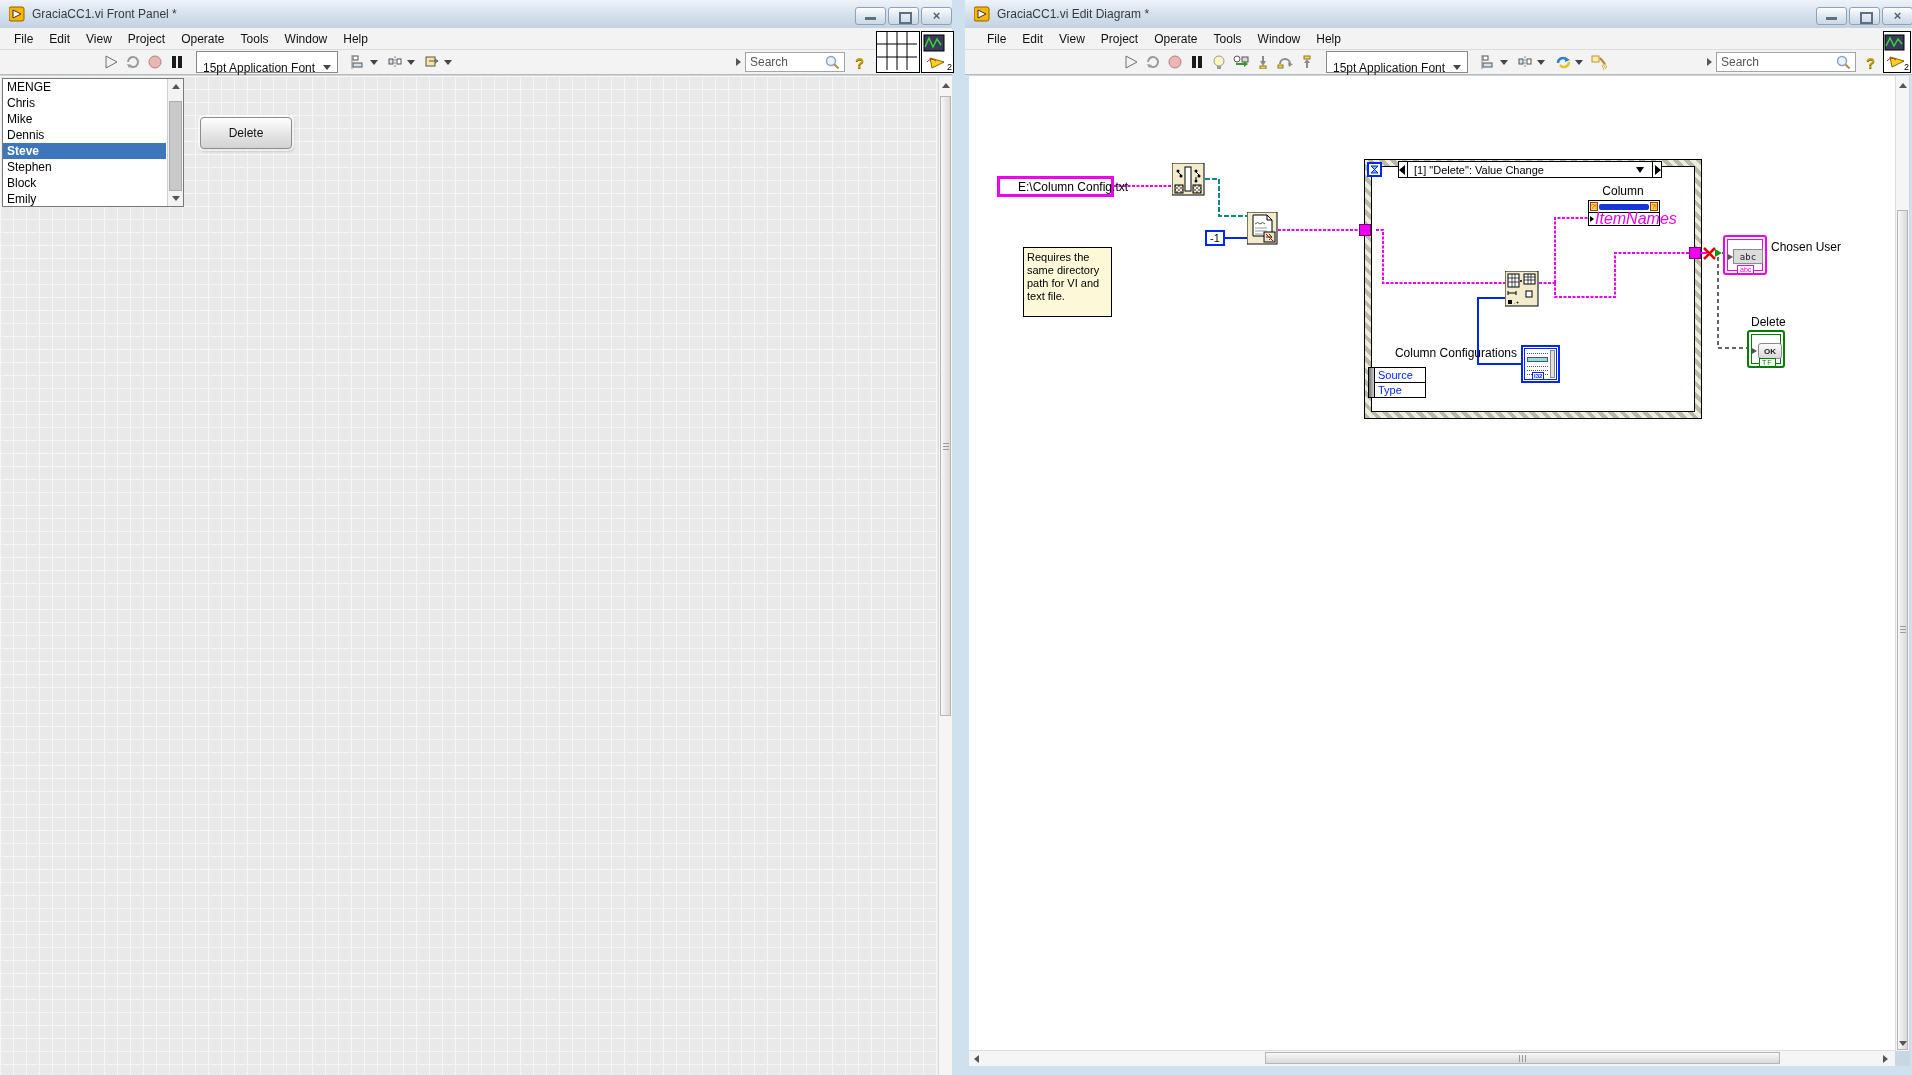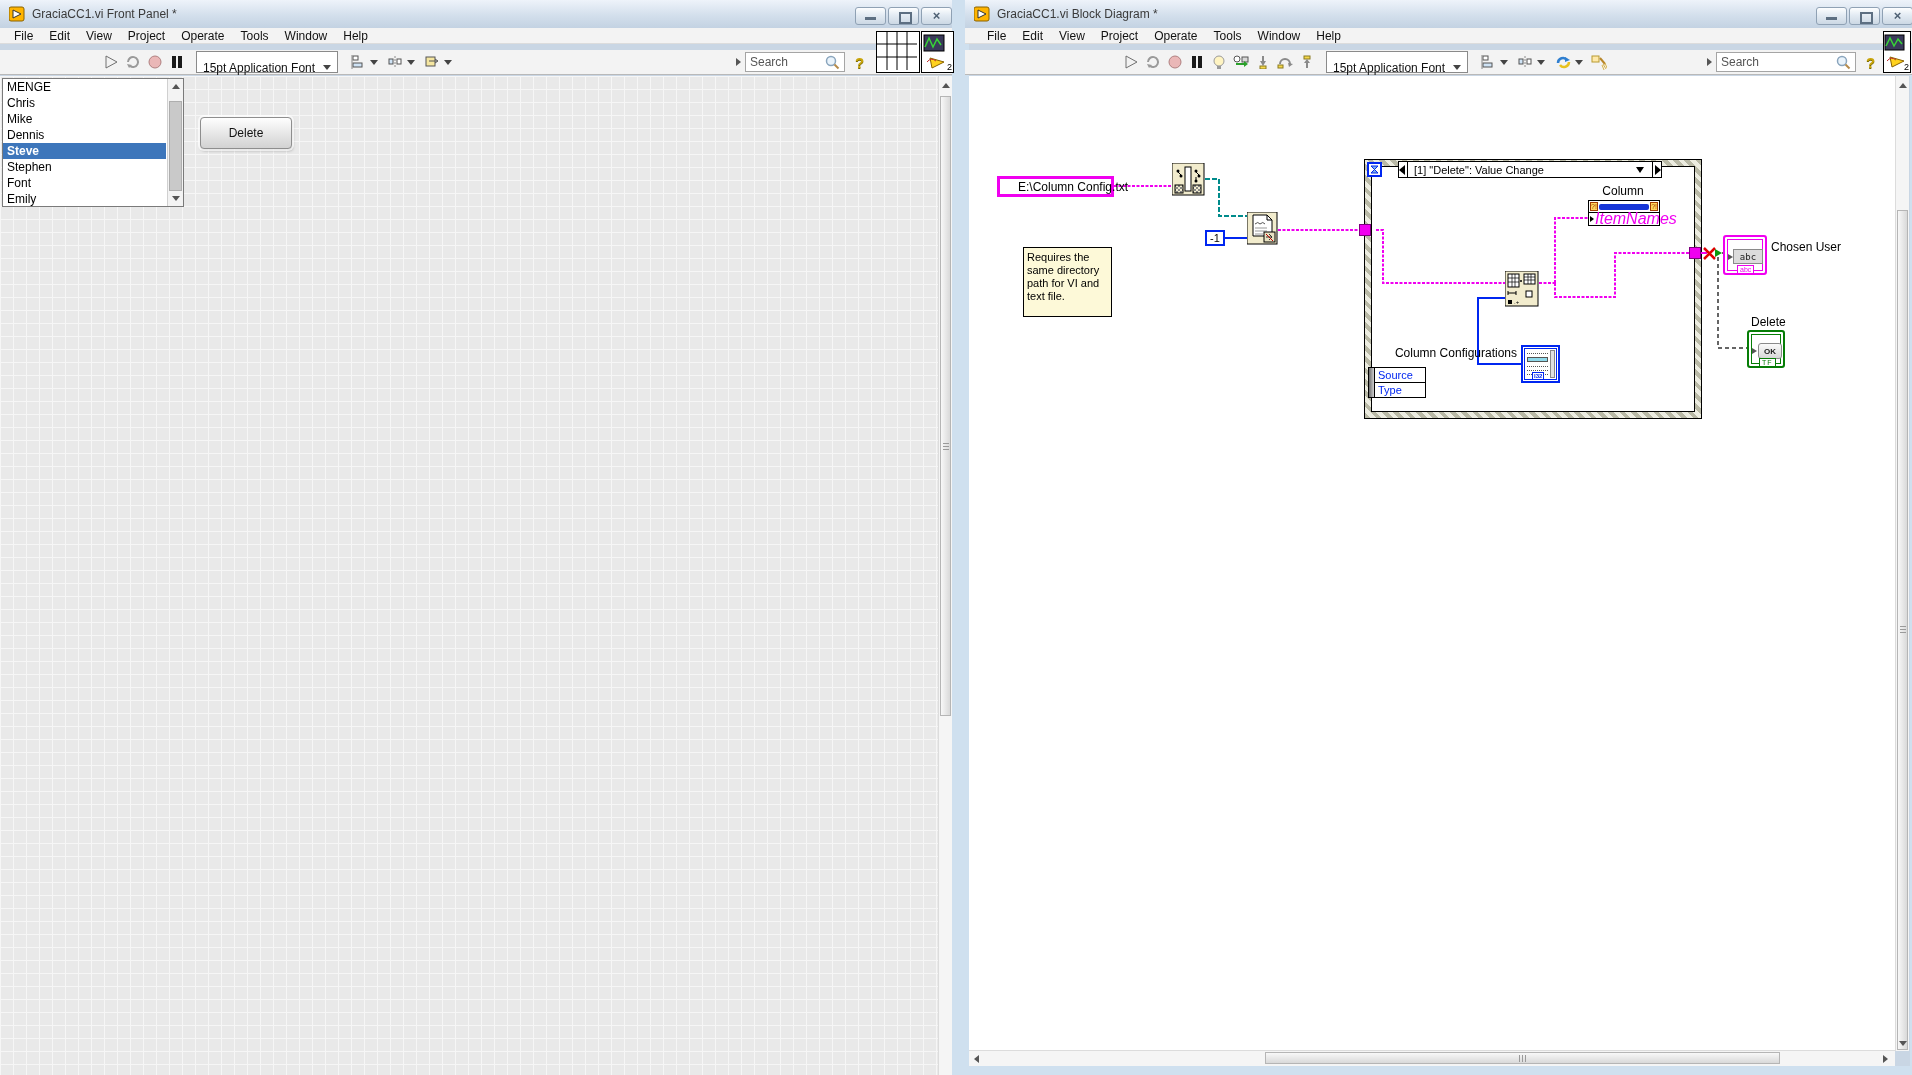--- a/index.html
+++ b/index.html
@@ -12,21 +12,21 @@
   .titlebar{position:absolute;left:0;top:0;right:0;height:28px;
     background:linear-gradient(#eef3fa,#d3dfec 55%,#c3d2e2);border-bottom:1px solid #9eafc2;}
   .titlebar .app-ico{position:absolute;left:9px;top:6px;}
   .titlebar .tit{position:absolute;left:32px;top:7px;font-size:12px;color:#3a3a3a;white-space:nowrap;}
   .winbtn{position:absolute;top:7px;width:31px;height:18px;border:1px solid #8fa1b4;border-radius:3px;
     background:linear-gradient(#fdfeff,#e3ebf3 45%,#ccd8e4);box-sizing:border-box;}
   .winbtn .bar{position:absolute;left:9px;bottom:4px;width:11px;height:3px;background:#5d6f82;}
   .winbtn .sq{position:absolute;left:10px;top:4px;width:9px;height:8px;border:2px solid #5d6f82;}
   .winbtn .x{position:absolute;left:0;top:0;width:100%;text-align:center;font-size:13px;line-height:16px;color:#4e6073;font-weight:bold;}
 
-  .menubar{position:absolute;left:0;top:28px;right:0;height:16px;background:#f3f3f3;border-bottom:1px solid #dcdcdc;display:flex;align-items:center;padding-left:6px;box-sizing:border-box;}
+  .menubar{position:absolute;left:0;top:28px;right:0;height:22px;background:#f3f3f3;border-bottom:1px solid #dcdcdc;display:flex;align-items:center;padding-left:6px;box-sizing:border-box;}
   .menu-item{font-size:12px;color:#111;padding:2px 8px;white-space:nowrap;}
   .toolbar{position:absolute;left:0;top:50px;right:0;height:25px;background:#f3f3f3;border-bottom:1px solid #b9b9b9;display:flex;align-items:center;box-sizing:border-box;}
   .tbtn{width:22px;height:22px;display:flex;align-items:center;justify-content:center;flex:0 0 auto;}
   .fontbox{height:20px;border:1px solid #8a8a8a;background:#fff;display:flex;align-items:center;padding:0 6px;margin:0 8px;flex:0 0 auto;}
   .fontbox span{font-size:12px;color:#111;white-space:nowrap;margin-top:11px;}
   .ddarrow{width:0;height:0;border-left:4px solid transparent;border-right:4px solid transparent;border-top:5px solid #444;margin-left:8px;}
   .dd{display:flex;align-items:center;margin:0 5px;flex:0 0 auto;}
   .dd .ddarrow{margin-left:3px;}
   .searchwrap{position:absolute;top:52px;height:20px;display:flex;align-items:center;}
   .searchbox{height:20px;background:#fff;border:1px solid #a5a5a5;display:flex;align-items:center;box-sizing:border-box;padding:0 4px;}
@@ -229,21 +229,21 @@
     </div>
 
     <div class="fp-area">
       <div class="listbox">
         <div class="lb-row"><span>MENGE</span></div>
         <div class="lb-row"><span>Chris</span></div>
         <div class="lb-row"><span>Mike</span></div>
         <div class="lb-row"><span>Dennis</span></div>
         <div class="lb-row sel"><span>Steve</span></div>
         <div class="lb-row"><span>Stephen</span></div>
-        <div class="lb-row"><span>Font</span></div>
+        <div class="lb-row"><span>Block</span></div>
         <div class="lb-row"><span>Emily</span></div>
         <div class="lb-scroll">
           <div class="lb-up" style="top:0">
               <div class="tri-up"></div>
             </div>
           <div class="lb-thumb"></div>
           <div class="lb-dn" style="bottom:0">
               <div class="tri-dn"></div>
             </div>
         </div>
@@ -269,21 +269,21 @@
     <div class="frame" style="left:945px;top:0;width:2px;height:1075px"></div>
     <div class="frame" style="left:0;bottom:0;width:947px;height:9px"></div>
 
     <div class="titlebar">
       <span class="app-ico">
         <svg width="16" height="16">
             <rect x="0" y="1" width="15" height="14" rx="2" fill="#ffb400" stroke="#8a6200"></rect>
             <polygon points="4,4 12,8 4,12" fill="#fff" stroke="#333" stroke-width="1"></polygon>
           </svg>
       </span>
-      <span class="tit">GraciaCC1.vi Block Diagram *</span>
+      <span class="tit">GraciaCC1.vi Edit Diagram *</span>
       <div class="winbtn" style="left:851px">
           <div class="bar"></div>
         </div>
       <div class="winbtn" style="left:884px">
           <div class="sq"></div>
         </div>
       <div class="winbtn" style="left:917px">
           <div class="x">×</div>
         </div>
     </div>

